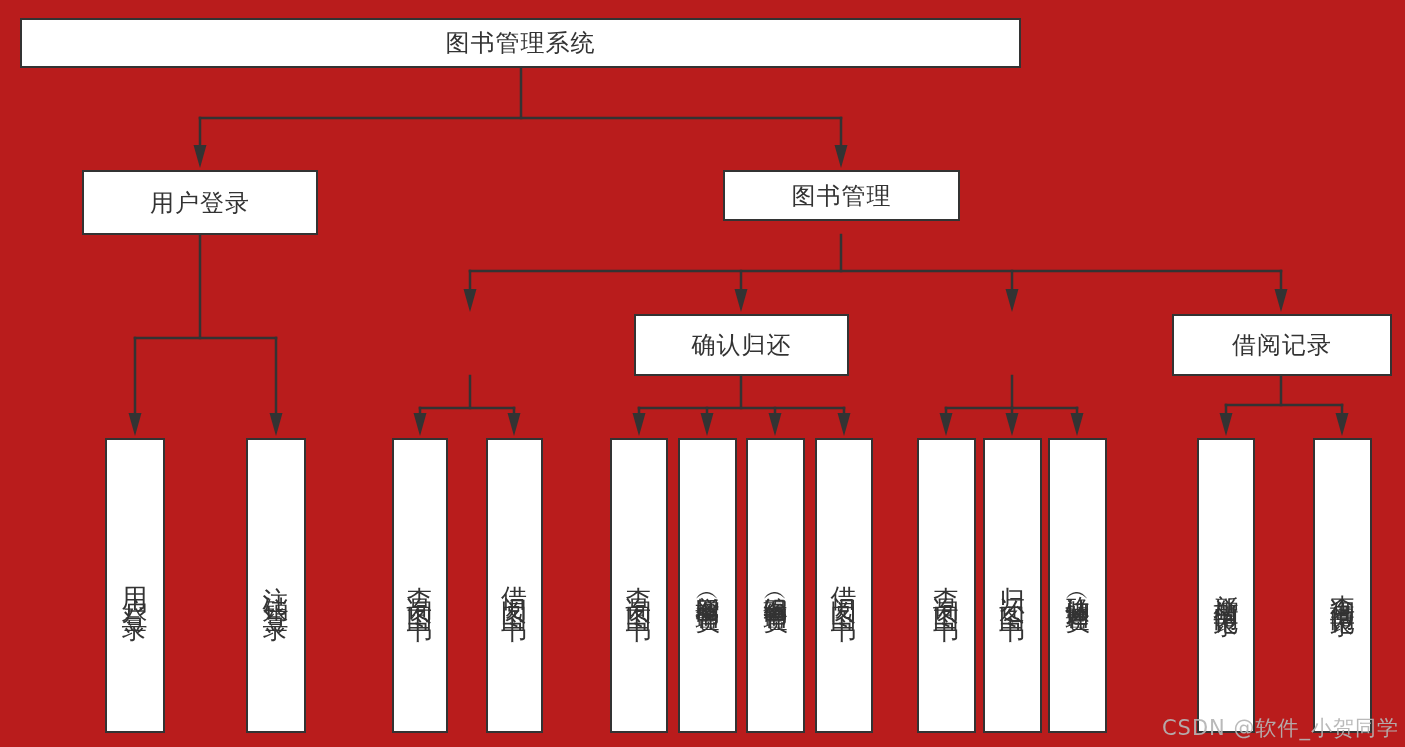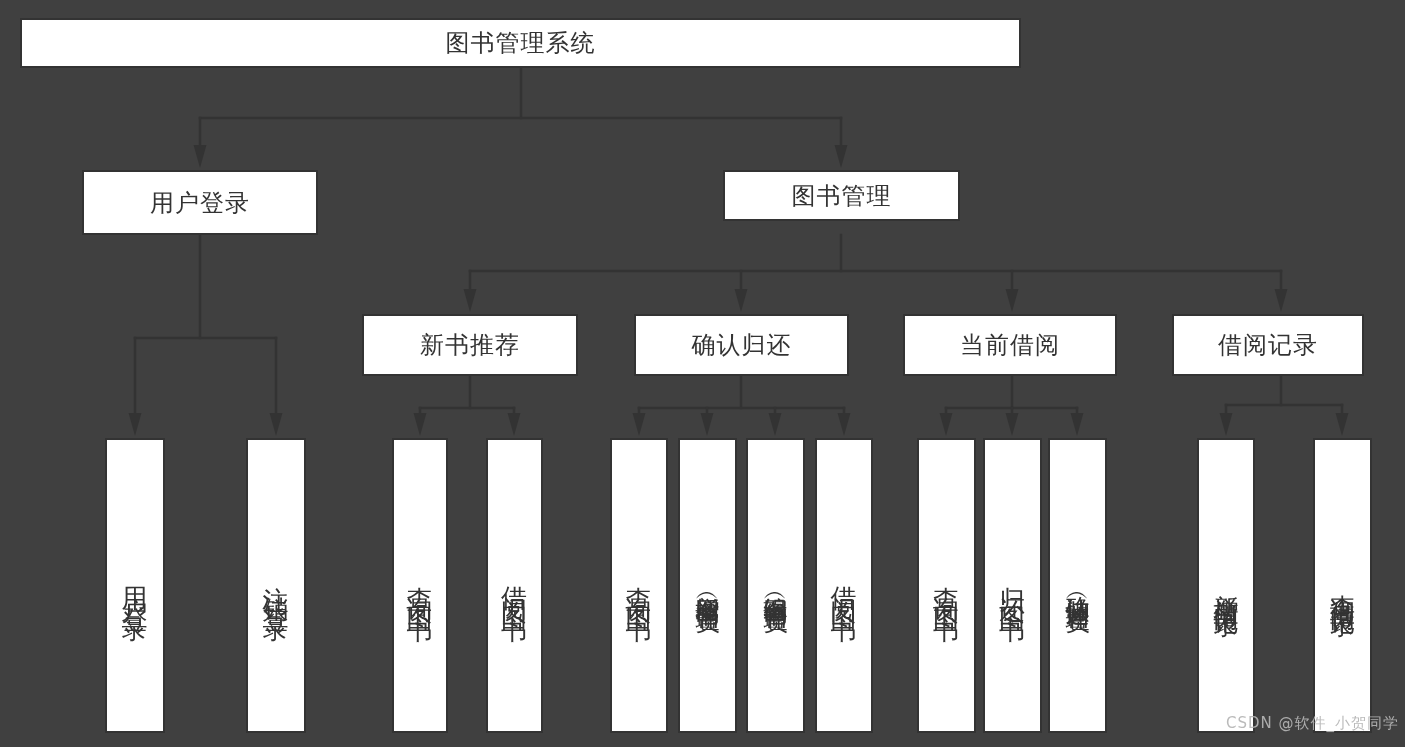--- a/index.html
+++ b/index.html
@@ -4,21 +4,21 @@
 <style>
   html, body {
     margin: 0;
     padding: 0;
     background: #ffffff;
   }
   #canvas {
     position: relative;
     width: 1405px;
     height: 747px;
-    background: #404040;
+    background: #b91c1c;
     overflow: hidden;
     font-family: "DejaVu Sans", "Liberation Sans", sans-serif;
   }
   #connectors {
     position: absolute;
     left: 0;
     top: 0;
     pointer-events: none;
   }
   .node {
@@ -50,21 +50,21 @@
     letter-spacing: 4px;
   }
   .v-node .lbl.tight {
     font-size: 24px;
     letter-spacing: 2px;
   }
   .watermark {
     position: absolute;
     right: 6px;
     top: 714px;
-    font-size: 15px;
+    font-size: 21px;
     color: #b5b5b5;
     opacity: 0.92;
     z-index: 5;
     letter-spacing: 1px;
     white-space: nowrap;
   }
 </style>
 </head>
 <body>
 
@@ -129,30 +129,24 @@
     <span class="lbl">图书管理系统</span>
   </div>
 
   <div class="node h-node" style="left:82px;top:170px;width:236px;height:65px">
     <span class="lbl">用户登录</span>
   </div>
   <div class="node h-node" style="left:723px;top:170px;width:237px;height:51px">
     <span class="lbl">图书管理</span>
   </div>
 
-  <div class="node h-node" style="left:362px;top:314px;width:216px;height:62px">
-    <span class="lbl">新书推荐</span>
-  </div>
   <div class="node h-node" style="left:634px;top:314px;width:215px;height:62px">
     <span class="lbl">确认归还</span>
   </div>
-  <div class="node h-node" style="left:903px;top:314px;width:214px;height:62px">
-    <span class="lbl">当前借阅</span>
-  </div>
-  <div class="node h-node" style="left:1172px;top:314px;width:192px;height:62px">
+  <div class="node h-node" style="left:1172px;top:314px;width:220px;height:62px">
     <span class="lbl">借阅记录</span>
   </div>
 
   <div class="node v-node" style="left:105px;top:438px;width:60px;height:295px">
     <span class="lbl">用户登录</span>
   </div>
   <div class="node v-node" style="left:246px;top:438px;width:60px;height:295px">
     <span class="lbl">注销登录</span>
   </div>
 

